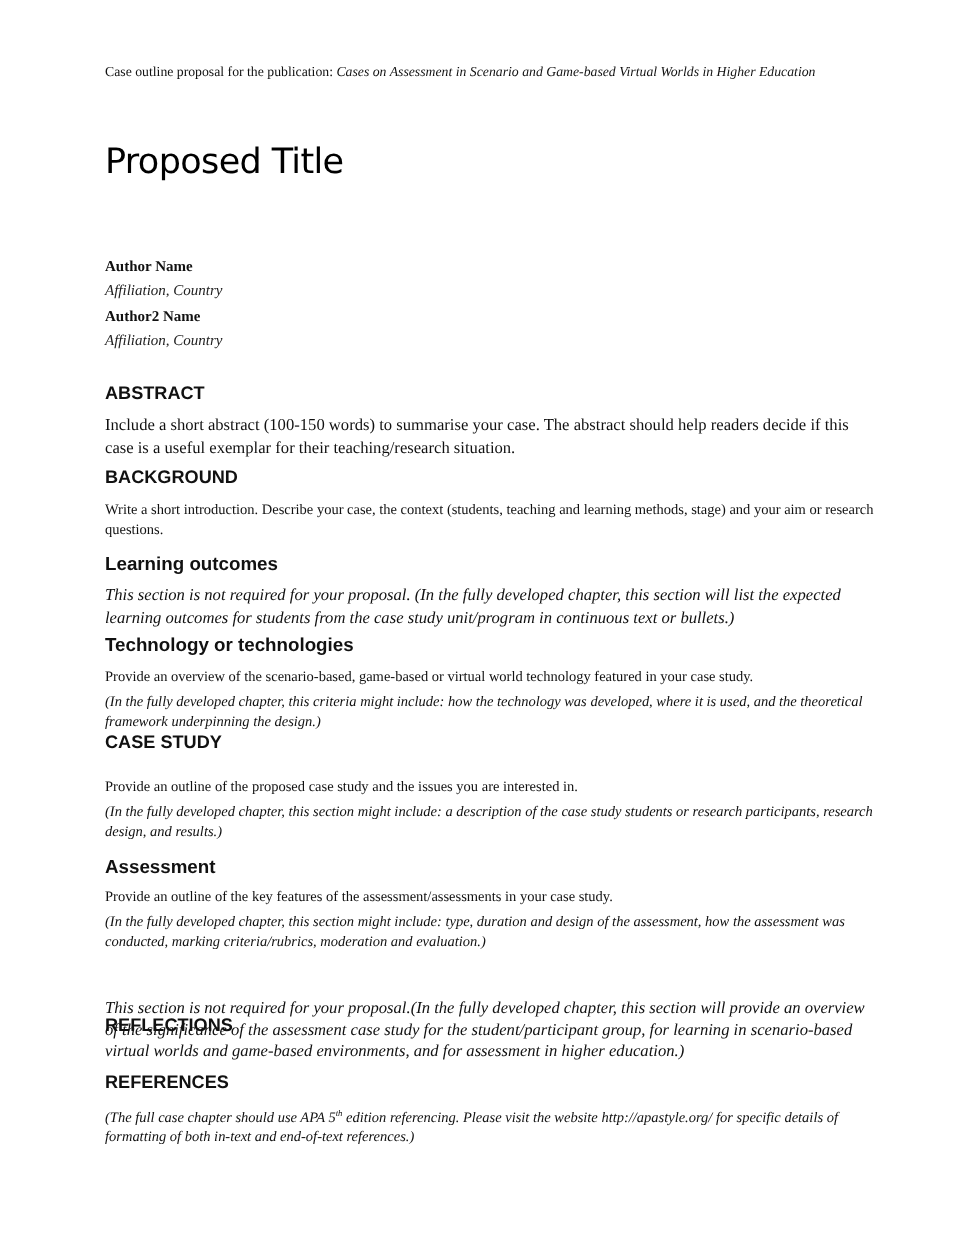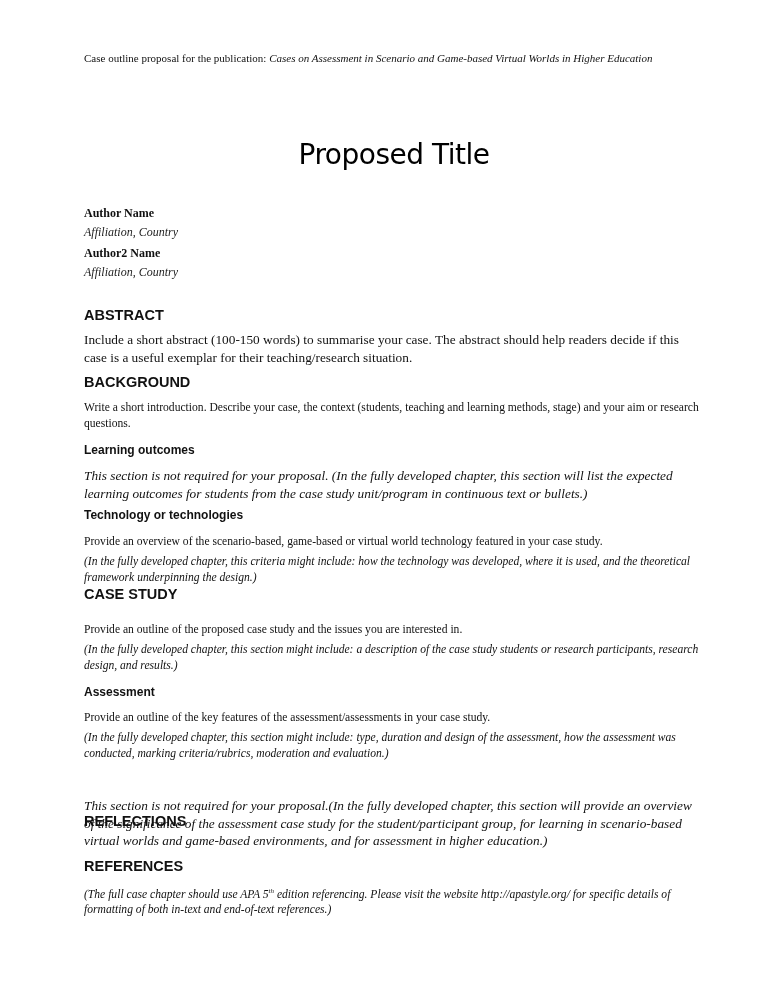--- a/index.html
+++ b/index.html
@@ -4,33 +4,33 @@
   <style>
     html, body { margin: 0; padding: 0; background: #ffffff; }
     body {
       width: 768px; height: 994px; position: relative; overflow: hidden;
       font-family: "Liberation Serif", serif; color: #111111;
     }
     .page { position: absolute; left: 84px; top: 0; width: 620px; }
     .pub-line { position: absolute; top: 50px; left: 0; width: 620px; font-size: 11px; line-height: 17px; }
     .pub-line i { font-style: italic; }
     .title {
-      position: absolute; top: 112px; left: 0; width: 620px; text-align: center;
+      position: absolute; top: 112px; left: 0; width: 620px; text-align: left;
       font-family: "DejaVu Sans", sans-serif; font-size: 28px; font-weight: normal;
-      letter-spacing: -0.5px; color: #000; margin-top: 26px;
+      letter-spacing: -0.5px; color: #000;
     }
     .author-name { position: absolute; left: 0; font-size: 12px; font-weight: bold; }
     .affil { position: absolute; left: 0; font-size: 12px; font-style: italic; color: #222; }
     .h1 {
       position: absolute; left: 0; font-family: "Liberation Sans", sans-serif;
       font-weight: bold; font-size: 14.5px; color: #111;
     }
     .h2 {
       position: absolute; left: 0; font-family: "Liberation Sans", sans-serif;
-      font-weight: bold; font-size: 12px; color: #111;
+      font-weight: bold; font-size: 15px; color: #111;
     }
     .body-lg { position: absolute; left: 0; width: 620px; font-size: 13.3px; line-height: 17.5px; }
     .body-sm { position: absolute; left: 0; width: 620px; font-size: 11.6px; line-height: 15.5px; }
     .it { font-style: italic; }
     sup { font-size: 7px; }
   </style>
 </head>
 <body>
 
 <div class="page">

